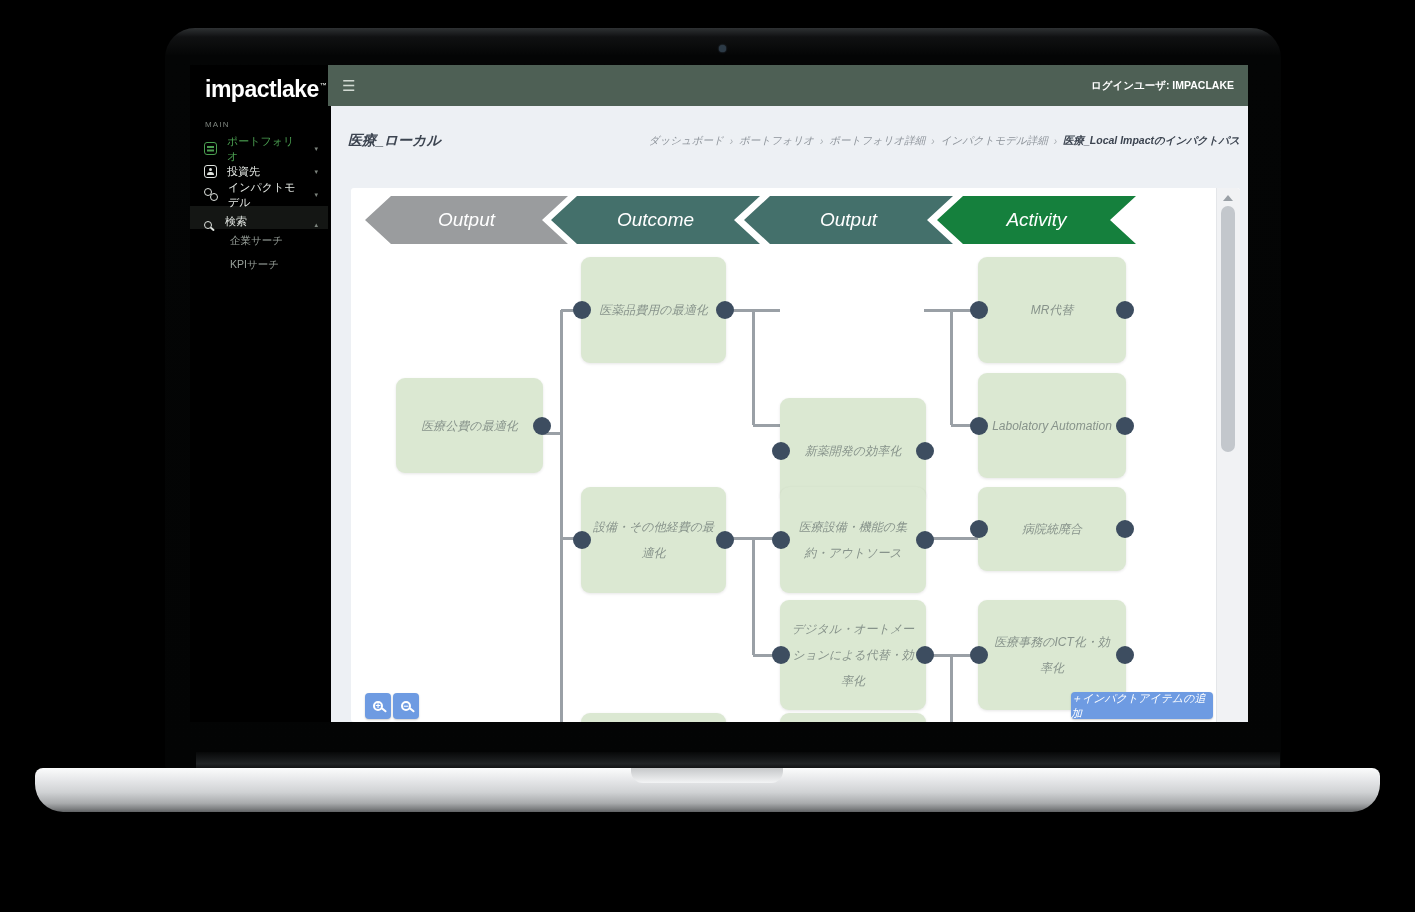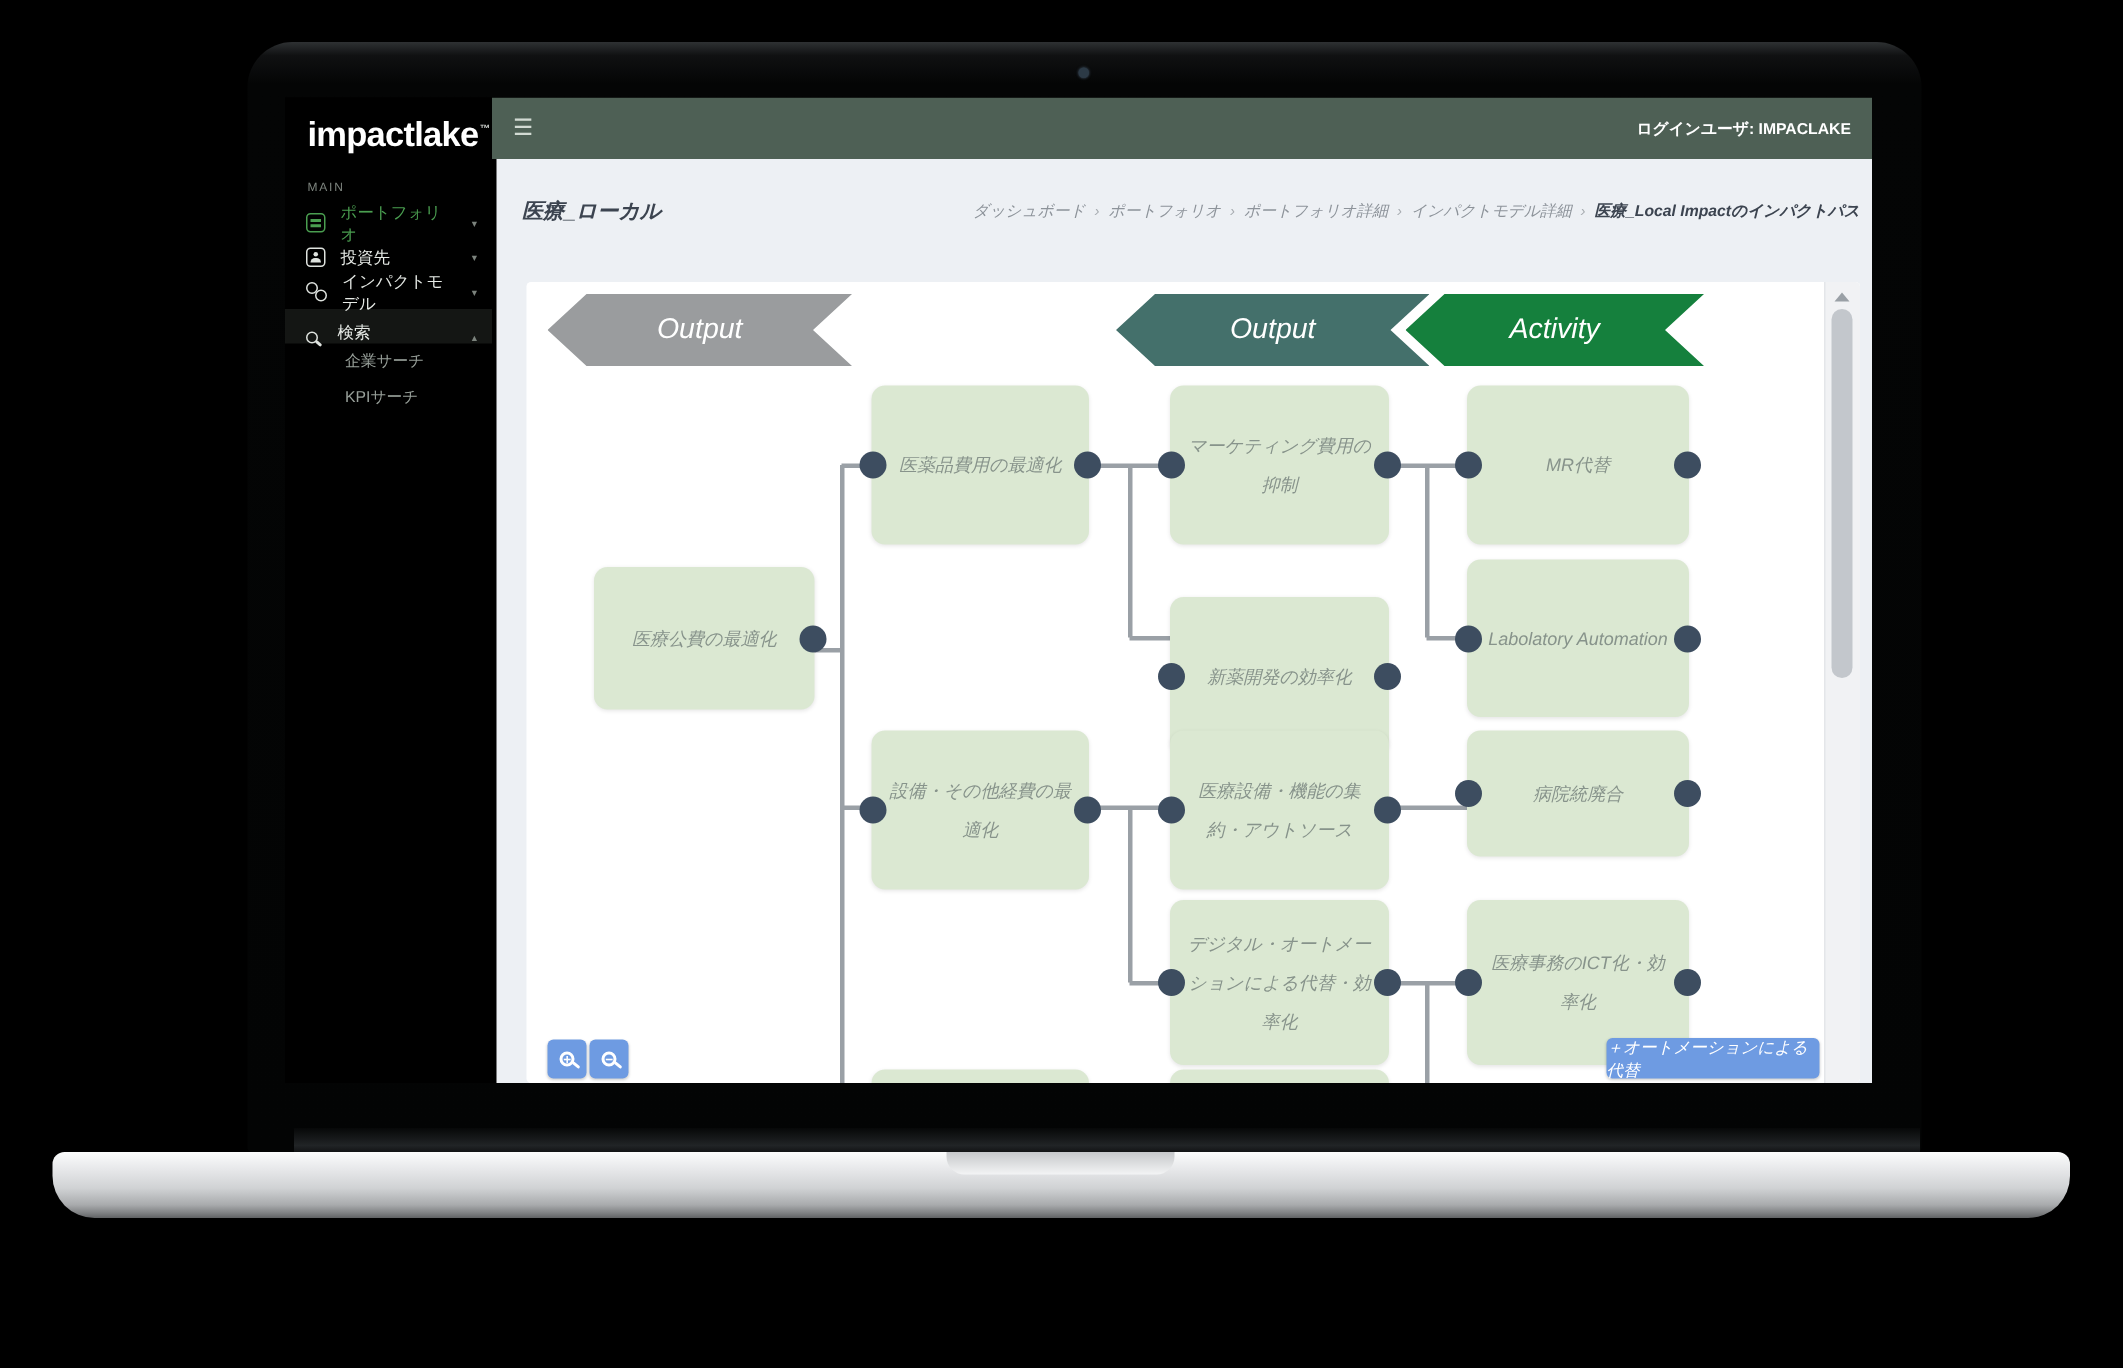--- a/index.html
+++ b/index.html
@@ -180,20 +180,23 @@
           <span class="sep">›</span>
           <span class="bc-last">医療_Local Impactのインパクトパス</span>
         </nav>
       </div>
 
       <section class="card">
 
         <div class="chev-band" id="chev-impact" title="Impact" style="background: rgb(154, 156, 158);">
           <span>Output</span>
         </div>
+        <div class="chev-band" id="chev-outcome" style="background: rgb(68, 112, 107);">
+          <span>Outcome</span>
+        </div>
         <div class="chev-band" id="chev-output" style="background: rgb(68, 112, 107);">
           <span>Output</span>
         </div>
         <div class="chev-band" id="chev-activity" style="background: #15803d;">
           <span>Activity</span>
         </div>
 
         <div class="ln" style="left:190px;top:243.5px;width:20px;height:3px;"></div>
         <div class="ln" style="left:208.5px;top:122px;width:3px;height:412px;"></div>
         <div class="ln" style="left:210px;top:120.5px;width:22px;height:3px;"></div>
@@ -220,25 +223,20 @@
           <span>医薬品費用の最適化</span>
           <span class="dot dot-l"></span>
           <span class="dot dot-r"></span>
         </div>
         <div class="nbox" style="left:230px;top:299px;width:145px;height:106px;">
           <span>設備・その他経費の最適化</span>
           <span class="dot dot-l"></span>
           <span class="dot dot-r"></span>
         </div>
 
-        <div class="nbox" style="left:429px;top:69px;width:146px;height:106px;">
-          <span>マーケティング費用の抑制</span>
-          <span class="dot dot-l"></span>
-          <span class="dot dot-r"></span>
-        </div>
         <div class="nbox" style="left:429px;top:185px;width:146px;height:105px;margin-top:25px;">
           <span>新薬開発の効率化</span>
           <span class="dot dot-l"></span>
           <span class="dot dot-r"></span>
         </div>
         <div class="nbox" style="left:429px;top:299px;width:146px;height:106px;">
           <span>医療設備・機能の集約・アウトソース</span>
           <span class="dot dot-l"></span>
           <span class="dot dot-r"></span>
         </div>
@@ -277,21 +275,21 @@
               <span>+</span>
             </span>
         </div>
         <div class="zoom-btn" id="zoom-out">
           <span class="lens">
               <span>−</span>
             </span>
         </div>
 
         <div class="add-btn">
-          <span>＋オートメーションによる代替</span>
+          <span>＋インパクトアイテムの追加</span>
         </div>
 
         <div class="sb-track">
           <span class="sb-up"></span>
           <span class="sb-thumb"></span>
         </div>
 
       </section>
     </main>
   </div>

